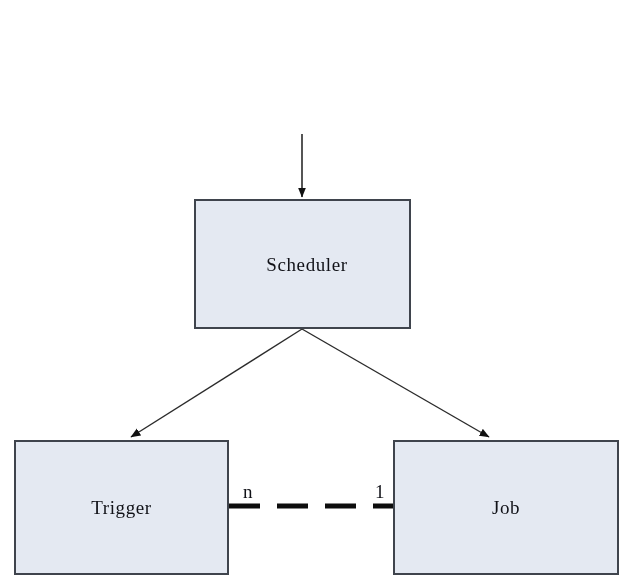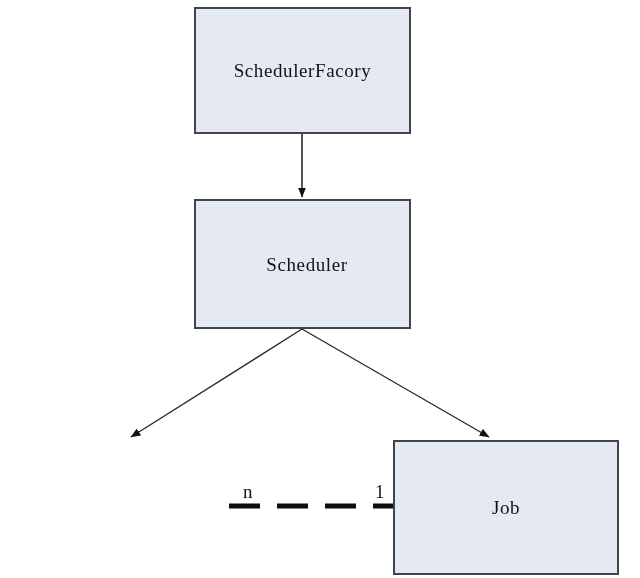--- a/index.html
+++ b/index.html
@@ -111,28 +111,28 @@
 
     <g>
       <line x1="302" y1="329" x2="489" y2="437" stroke="#2b2b2b" stroke-width="1.4" marker-end="url(#arrow-filled)"></line>
     </g>
 
     <g>
       <line x1="229" y1="506" x2="393" y2="506" stroke="#0d0d0d" stroke-width="5" stroke-dasharray="31 17"></line>
     </g>
   </svg>
 
-  <div class="node" id="node-schedulerfactory">
-    <span class="node-label">SchedulerFacory</span>
-  </div>
 
   <div class="node" id="node-scheduler">
     <span class="node-label">Scheduler</span>
   </div>
 
+  <div class="node" id="node-trigger">
+    <span class="node-label">Trigger</span>
+  </div>
 
   <div class="node" id="node-job">
     <span class="node-label">Job</span>
   </div>
 
   <span class="edge-label" id="label-multiplicity-n">n</span>
 
   <span class="edge-label" id="label-multiplicity-1">1</span>
 
 </div>

